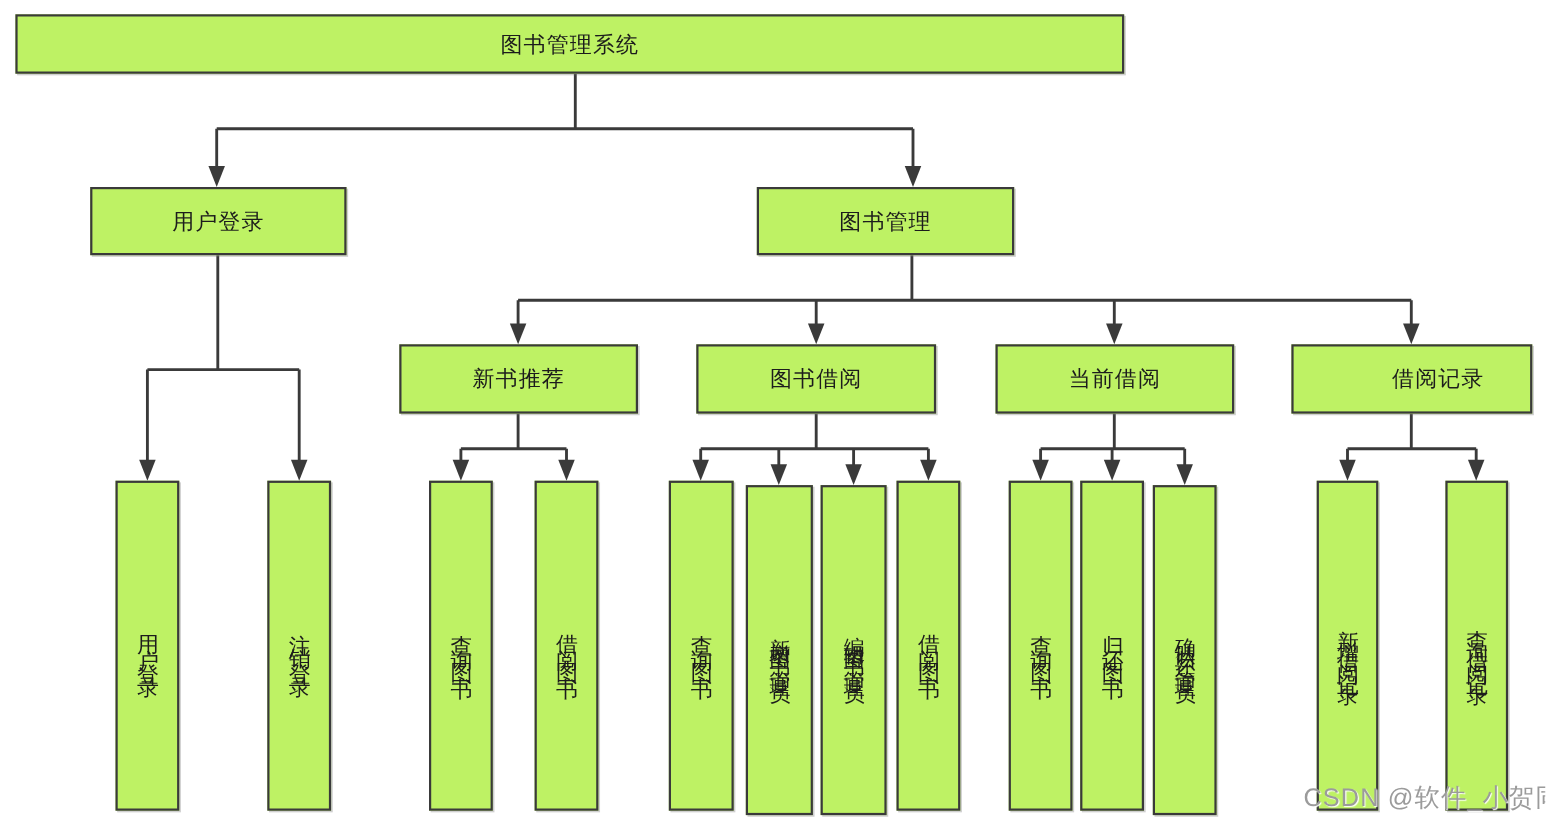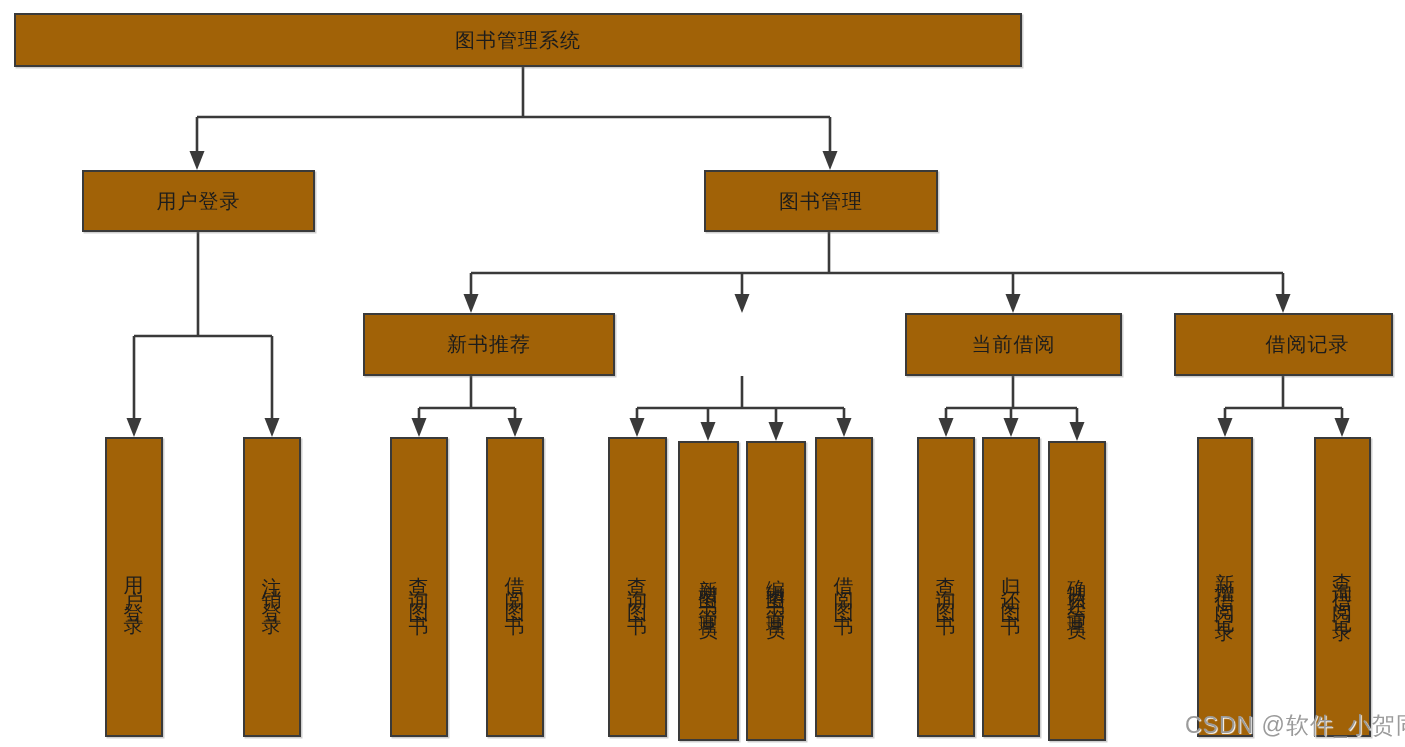--- a/index.html
+++ b/index.html
@@ -14,21 +14,21 @@
   .wires {
     position: absolute;
     left: 0; top: 0;
     width: 1405px; height: 747px;
     pointer-events: none;
   }
   .node {
     position: absolute;
     box-sizing: border-box;
     border: 2.6px solid #3a3a3a;
-    background: #a16207;
+    background: #bef264;
     color: #1c1c1c;
     display: flex;
     align-items: center;
     justify-content: center;
     box-shadow: 1.5px 1.5px 0 rgba(120,120,120,0.35);
   }
   .node.h {
     font-size: 20px;
     letter-spacing: 1px;
     white-space: nowrap;
@@ -98,24 +98,25 @@
       <path fill="none" d="M1283 376 V408 M1225 408 H1342 M1225 408 V421 M1342 408 V421"></path>
       <polygon stroke="none" points="1217.5,418 1232.5,418 1225,437"></polygon>
       <polygon stroke="none" points="1334.5,418 1349.5,418 1342,437"></polygon>
     </g>
   </svg>
 
   <div class="node h" style="left:14px; top:13px; width:1008px; height:54px;">图书管理系统</div>
 
   <div class="node h" style="left:82px; top:170px; width:233px; height:62px;">用户登录</div>
 
-  <div class="node h" style="left:704px; top:170px; width:234px; height:62px;">图书管理</div>
+  <div class="node h" style="left:688px; top:170px; width:234px; height:62px;">图书管理</div>
 
-  <div class="node h" style="left:363px; top:313px; width:252px; height:63px;">新书推荐</div>
+  <div class="node h" style="left:363px; top:313px; width:217px; height:63px;">新书推荐</div>
 
+  <div class="node h" style="left:633px; top:313px; width:218px; height:63px;">图书借阅</div>
 
   <div class="node h" style="left:905px; top:313px; width:217px; height:63px;text-align:center;">当前借阅</div>
 
   <div class="node h" style="left:1174px; top:313px; width:219px; height:63px;padding-left:48px;">借阅记录</div>
 
   <div class="node v" style="left:105px; top:437px; width:58px; height:300px;">用户登录</div>
 
   <div class="node v" style="left:243px; top:437px; width:58px; height:300px;">注销登录</div>
 
   <div class="node v" style="left:390px; top:437px; width:58px; height:300px;">查询图书</div>

